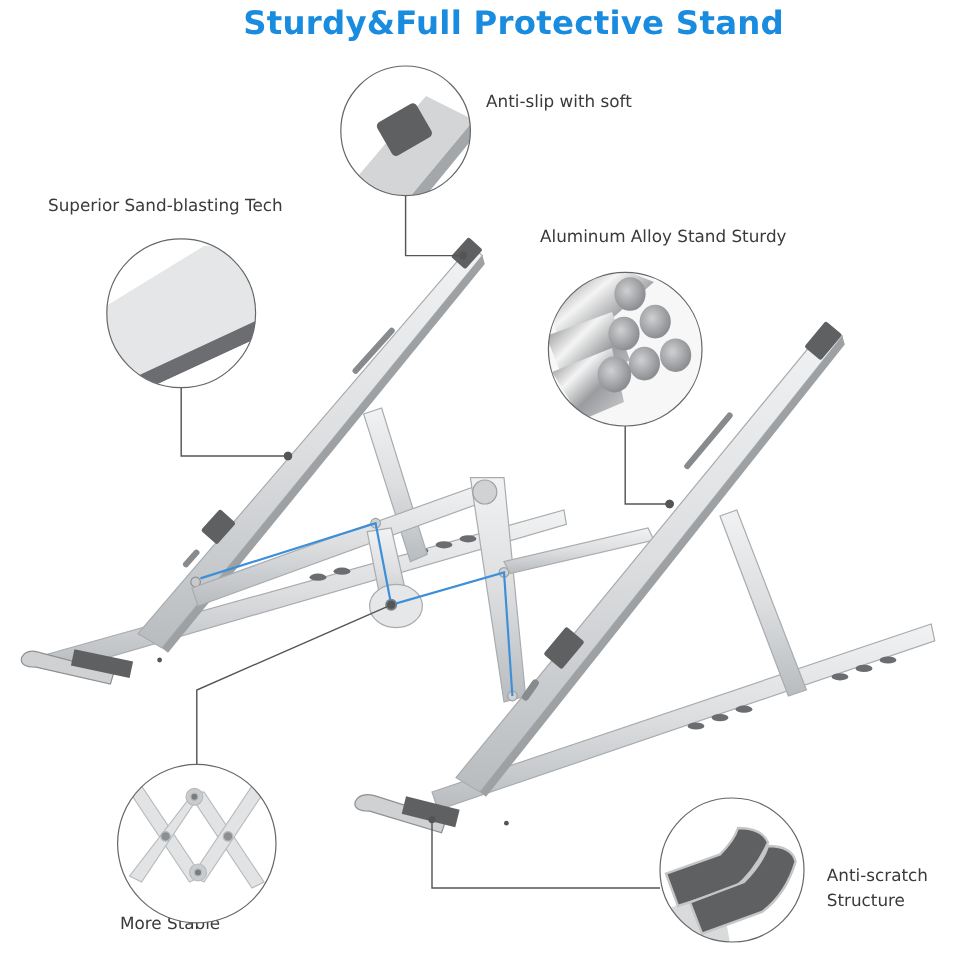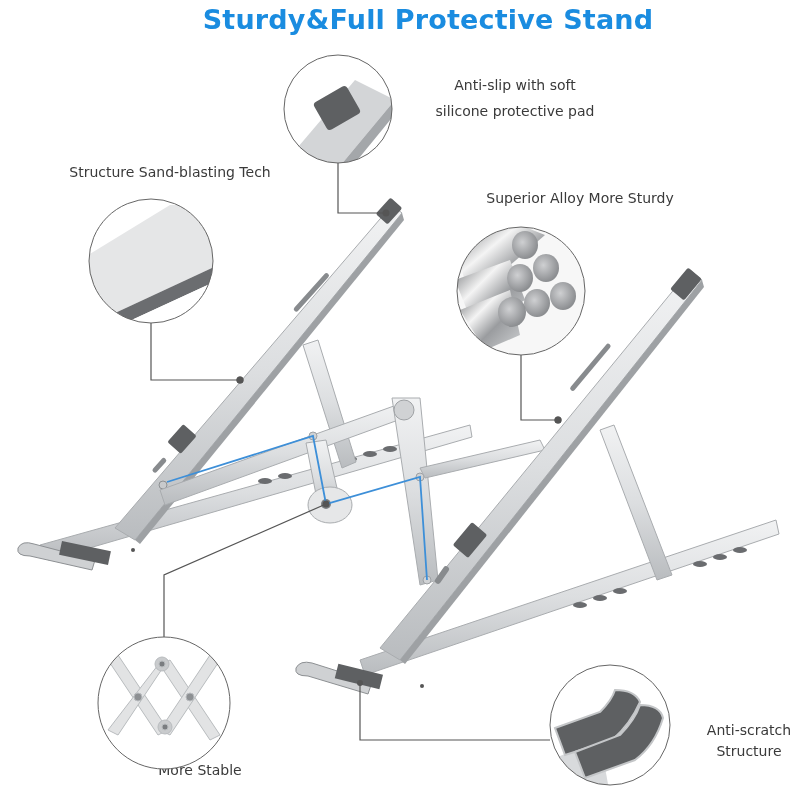--- a/index.html
+++ b/index.html
@@ -1,39 +1,38 @@
 <!DOCTYPE html>
 <html><head>
 <meta charset="utf-8">
 <style>
   html, body { margin: 0; padding: 0; background: #ffffff; }
   body { width: 800px; height: 800px; position: relative; overflow: hidden; font-family: "DejaVu Sans", "Liberation Sans", sans-serif; }
   .title { position: absolute; left: 0; top: 4px; width: 800px; text-align: center; font-family: "DejaVu Sans", sans-serif; font-weight: bold; font-size: 27px; color: #1a8ce0; letter-spacing: 0.2px; margin-left: 28px; }
-  .label { position: absolute; font-size: 14px; color: #3a3a3a; line-height: 26px; text-align: center; }
+  .label { position: absolute; font-size: 14px; color: #3a3a3a; line-height: 26px; }
   #l-antislip { left: 405px; top: 72px; width: 220px; }
   #l-sand { left: 40px; top: 161px; width: 260px; line-height: 22px; }
   #l-alloy { left: 450px; top: 187px; width: 260px; line-height: 22px; }
   #l-doublem { left: 100px; top: 760px; width: 200px; line-height: 21px; }
   #l-scratch { left: 689px; top: 720px; width: 120px; line-height: 21px; }
   svg.art { position: absolute; left: 0; top: 0; }
 </style>
 </head>
 <body>
 
 <div class="title">Sturdy&amp;Full Protective Stand</div>
 
 <div class="label" id="l-antislip">
   <div>Anti-slip with soft</div>
-  <div>silicone protective pad</div>
 </div>
 <div class="label" id="l-sand">
-  <div>Structure Sand-blasting Tech</div>
+  <div>Superior Sand-blasting Tech</div>
 </div>
 <div class="label" id="l-alloy">
-  <div>Superior Alloy More Sturdy</div>
+  <div>Aluminum Alloy Stand Sturdy</div>
 </div>
 <div class="label" id="l-doublem">
   <div>More Stable</div>
 </div>
 <div class="label" id="l-scratch">
   <div>Anti-scratch</div>
   <div>Structure</div>
 </div>
 
 <svg class="art" width="800" height="800" viewBox="0 0 800 800">

